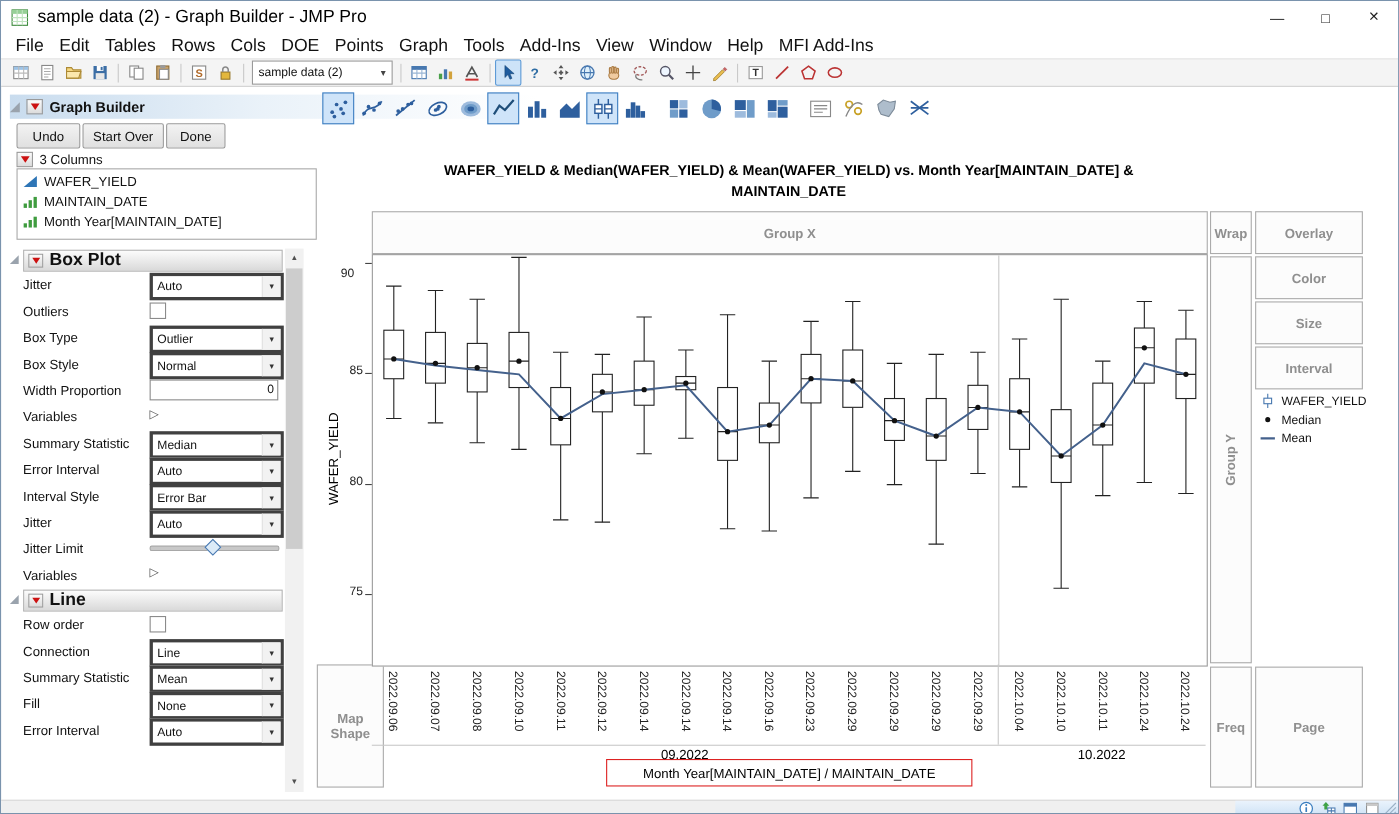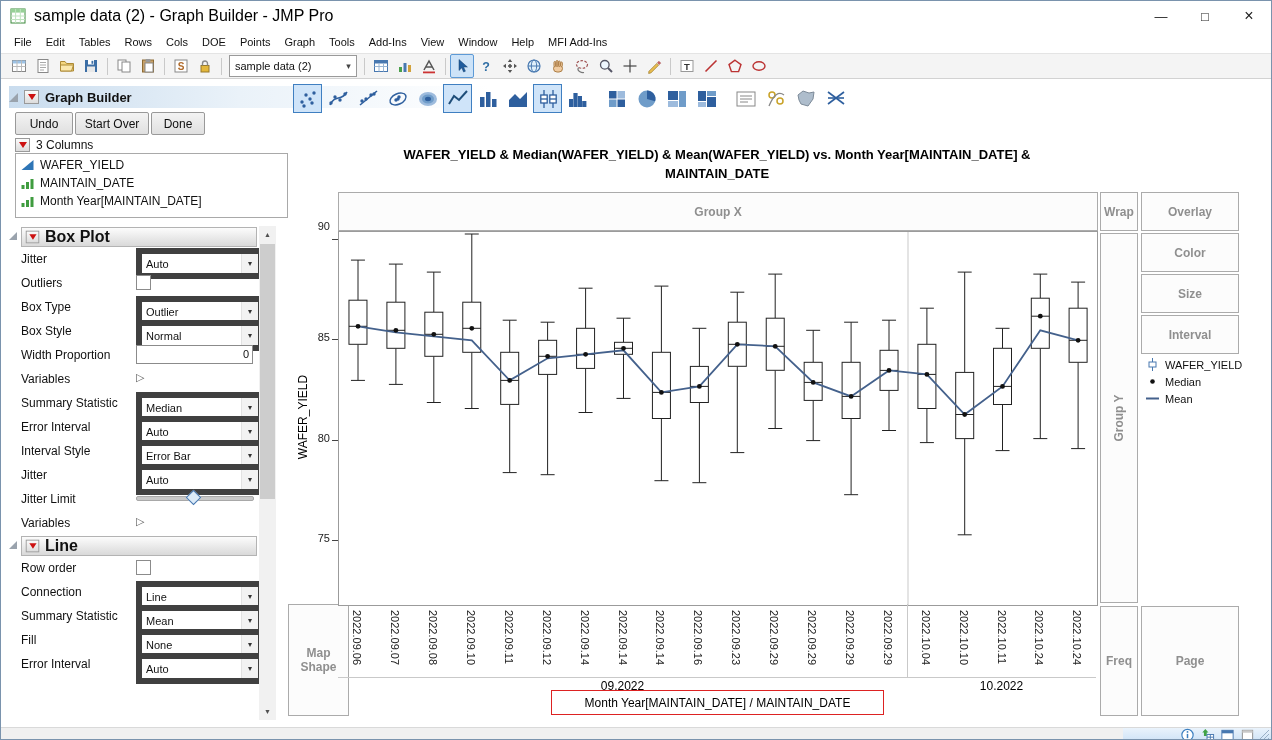--- a/index.html
+++ b/index.html
@@ -7,21 +7,21 @@
   body{position:relative;font-family:"Liberation Sans","DejaVu Sans",sans-serif;background:#fff;
        border:1px solid #7a93ad;box-sizing:border-box;font-size:12px;color:#111}
 
   
   #titlebar{position:absolute;left:0;top:0;width:100%;height:30px;background:#fff;display:flex;align-items:center}
   #app-icon{margin-left:9px;width:16px;height:16px;display:inline-flex}
   #window-title{margin-left:8px;font-size:16px;color:#000}
   #win-controls{position:absolute;right:0;top:0;display:flex;height:30px}
   .win-btn{width:44px;height:30px;display:flex;align-items:center;justify-content:center;font-size:13px;color:#222}
   #menubar{position:absolute;left:0;top:30px;width:100%;height:22px;background:#fff;display:flex;align-items:center;padding-left:6px}
-  .menu-item{pad:0;padding:0 7px;line-height:22px;font-size:11px;color:#111}
+  .menu-item{pad:0;padding:0 7px;line-height:22px;font-size:16px;color:#111}
   #toolbar{position:absolute;left:0;top:52px;width:100%;height:24px;background:#f4f4f4;
            border-top:1px solid #e4e4e4;border-bottom:1px solid #d2d2d2;display:flex;align-items:center;padding-left:6px}
   .tb-icon{width:22px;height:22px;display:inline-flex;align-items:center;justify-content:center;border:1px solid transparent;border-radius:2px}
   .tb-icon.pressed{background:#cde3f8;border-color:#5d9ad6}
   .tb-sep{width:1px;height:17px;background:#c9c9c9;margin:0 4px;display:inline-block}
   #table-selector{width:126px;height:20px;background:#fff;border:1px solid #9a9a9a;display:inline-flex;align-items:center;margin:0 3px;font-size:11px}
   #table-selector .sel-text{flex:1;padding-left:5px;white-space:nowrap;overflow:hidden}
   #table-selector .sel-btn{width:15px;text-align:center;color:#444;font-size:9px}
 
   
@@ -46,21 +46,21 @@
   .col-icon{width:15px;height:12px;margin-right:5px;display:inline-flex}
   #panel-sections{position:absolute;left:0;top:117px;width:250px}
   .sec-head{position:relative;height:21px}
   .sec-head .collapse-tri{position:absolute;left:0;top:6px;border-left-width:8px;border-bottom-width:8px}
   .sec-bar{position:absolute;left:12px;right:2px;top:1px;height:18px;background:linear-gradient(#fcfcfc,#d9d9d9);
            border:1px solid #b3b3b3;display:flex;align-items:center}
   .sec-bar .red-tri{margin-left:3px;transform:scale(.9)}
   .sec-bar .sec-title{font-weight:bold;font-size:16px;margin-left:5px}
   .prow{position:relative;height:24px}
   .plabel{position:absolute;left:12px;top:5px;font-size:12px;white-space:nowrap}
-  .jselect{position:absolute;left:127px;top:1px;width:116px;height:19px;background:#fff;border:6px solid #404040;display:flex;align-items:center;font-size:11px}
+  .jselect{position:absolute;left:127px;top:1px;width:116px;height:19px;background:#fff;border:3px solid #404040;display:flex;align-items:center;font-size:11px}
   .jselect .sel-text{flex:1;padding-left:4px;white-space:nowrap;overflow:hidden}
   .jselect .sel-btn{width:16px;height:100%;display:flex;align-items:center;justify-content:center;color:#333;font-size:8px;border-left:1px solid #e2e2e2;background:#f2f2f2}
   .jcheck{position:absolute;left:127px;top:4px;width:13px;height:13px;background:#fff;border:1px solid #8b8b8b}
   .jinput{position:absolute;left:127px;top:2px;width:112px;height:17px;background:#fff;border:1px solid #8b8b8b;font-size:11px;text-align:right;padding-right:3px;line-height:17px}
   .jslider{position:absolute;left:127px;top:3px;width:118px;height:16px}
   .jslider .track{position:absolute;left:0;right:0;top:6px;height:3px;background:#c8c8c8;border:1px solid #a8a8a8;border-radius:2px}
   .jslider .thumb{position:absolute;left:52px;top:2px;width:9px;height:9px;background:#dcebf8;border:1px solid #4878b0;transform:rotate(45deg)}
   .jdisclosure{position:absolute;left:127px;top:4px;font-size:11px;color:#555;line-height:13px}
   #v-scrollbar{position:absolute;left:258px;top:225px;width:17px;height:494px;background:#f1f1f1}
   .sb-arrow{position:absolute;left:0;width:17px;height:17px;display:flex;align-items:center;justify-content:center;font-size:7px;color:#505050}
@@ -830,21 +830,21 @@
         <circle cx="701.3" cy="84.2" r="2.4" fill="#111111"></circle>
         <circle cx="739.1" cy="108.3" r="2.4" fill="#111111"></circle>
       </svg>
     </div>
     <div class="ytick-label" style="top: 452.828px;">75</div>
     <div class="ytick-mark" style="top: 460.828px;"></div>
     <div class="ytick-label" style="top: 352.559px;">80</div>
     <div class="ytick-mark" style="top: 360.559px;"></div>
     <div class="ytick-label" style="top: 252.29px;">85</div>
     <div class="ytick-mark" style="top: 260.29px;"></div>
-    <div class="ytick-label" style="top: 141px;">90</div>
+    <div class="ytick-label" style="top: 164px; text-align: center;">90</div>
     <div class="ytick-mark" style="top: 160.022px;"></div>
     <div class="xtick-label" style="left: 76.9667px; top: 531px;">2022.09.06</div>
     <div class="xtick-label" style="left: 114.9px; top: 531px;">2022.09.07</div>
     <div class="xtick-label" style="left: 152.833px; top: 531px;">2022.09.08</div>
     <div class="xtick-label" style="left: 190.767px; top: 531px;">2022.09.10</div>
     <div class="xtick-label" style="left: 228.7px; top: 531px;">2022.09.11</div>
     <div class="xtick-label" style="left: 266.633px; top: 531px;">2022.09.12</div>
     <div class="xtick-label" style="left: 304.567px; top: 531px;">2022.09.14</div>
     <div class="xtick-label" style="left: 342.5px; top: 531px;">2022.09.14</div>
     <div class="xtick-label" style="left: 380.433px; top: 531px;">2022.09.14</div>

